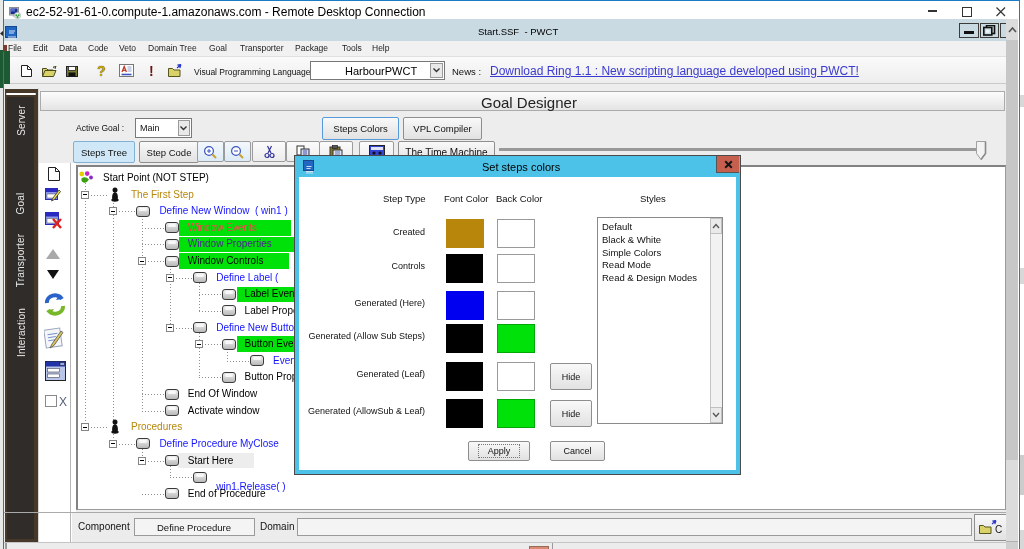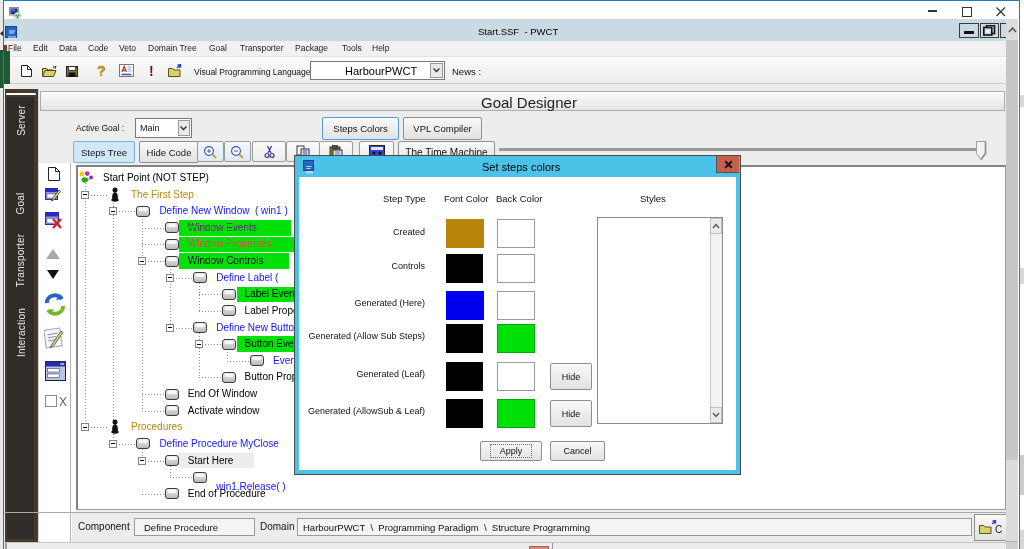--- a/index.html
+++ b/index.html
@@ -45,20 +45,21 @@
   <rect x="0.5" y="0.5" width="9" height="7.5" fill="#c8cbd2" stroke="#8a8f96"></rect>
   <rect x="1.5" y="1.5" width="7" height="5.5" fill="#1b2f8a"></rect>
   <rect x="2" y="2" width="4" height="2.5" fill="#4d6ad8"></rect>
   <rect x="3.5" y="8" width="3" height="1.5" fill="#aeb2ba"></rect>
   <circle cx="8.5" cy="8.5" r="3.2" fill="#e8f2e6" stroke="#9aa0a6" stroke-width="0.6"></circle>
   <circle cx="7.3" cy="8.2" r="1" fill="#2f9d3f"></circle>
   <circle cx="9.7" cy="8.2" r="1" fill="#2f9d3f"></circle>
   <circle cx="8.5" cy="10" r="1" fill="#2f9d3f"></circle>
  </svg>
 </div>
+<div class="abs t12" style="left:26px;top:6px;">ec2-52-91-61-0.compute-1.amazonaws.com - Remote Desktop Connection</div>
 
 <div class="abs" style="left:928px;top:10px;width:9px;height:1.5px;background:#333;"></div>
 <div class="abs" style="left:962px;top:7px;width:8px;height:8px;border:1.2px solid #333;"></div>
 <svg class="abs" style="left:996px;top:7px;" width="10" height="10">
       <path d="M0.5,0.5 L9,9 M9,0.5 L0.5,9" stroke="#333" stroke-width="1.2"></path>
     </svg>
 
 <div class="abs" style="left:3.8px;top:19px;width:1002.7px;height:22px;background:#cadae3;"></div>
 <div class="abs" style="left:5px;top:26px;width:12px;height:12px;background:#2166c0;border:1px solid #15488f;box-sizing:border-box;">
  <svg width="12" height="13">
@@ -121,20 +122,21 @@
   <path d="M0.5,12.5 v-8 h4 l1.5,1.5 h6 v6.5 z" fill="#d9d269" stroke="#55551e" stroke-width="1"></path>
 </svg>
 <div class="abs u85" style="left:194px;top:68px;">Visual Programming Language</div>
 <div class="abs" style="left:310px;top:61px;width:135px;height:19px;background:#fff;border:1px solid #787878;box-sizing:border-box;"></div>
 <div class="abs" style="left:345px;top:66px;font-size:11px;line-height:1;white-space:pre;">HarbourPWCT</div>
 <div class="abs" style="left:430px;top:63px;width:13px;height:15px;background:#e9e9e9;border:1px solid #9a9a9a;box-sizing:border-box;"></div>
 <svg class="abs" style="left:433px;top:68px;" width="8" height="5">
       <path d="M0.5,0.5 L3.5,3.5 L6.5,0.5" stroke="#333" stroke-width="1.4" fill="none"></path>
     </svg>
 <div class="abs u95" style="left:452px;top:67px;">News :</div>
+<div class="abs" style="left:490px;top:65px;font-size:12px;line-height:1;white-space:pre;color:#3a3ad0;text-decoration:underline;">Download Ring 1.1 : New scripting language developed using PWCT!</div>
 
 <div class="abs" style="left:3.8px;top:84px;width:1002.7px;height:458px;background:#ededed;"></div>
 
 <div class="abs" style="left:4.8px;top:89px;width:33px;height:453px;background:#46392a;"></div>
 <div class="abs" style="left:5.8px;top:92.5px;width:30.5px;height:2.6px;background:#fdfdfd;border-radius:1.5px;"></div>
 <div class="abs" style="left:6.8px;top:96.5px;width:27.4px;height:442px;background:#2f2c29;"></div>
 <div class="abs" style="left:37.8px;top:88px;width:1.2px;height:454px;background:#d6d6d6;"></div>
 
 <div class="abs" style="left:5px;top:88px;width:32px;height:64px;display:flex;align-items:center;justify-content:center;">
   <span style="transform:rotate(-90deg);font-size:10px;color:#e9e9e9;white-space:nowrap;letter-spacing:0.2px;">Server</span>
@@ -156,21 +158,21 @@
 <div class="abs" style="left:135px;top:118px;width:57px;height:20px;background:#fff;border:1px solid #787878;box-sizing:border-box;"></div>
 <div class="abs u9" style="left:140px;top:124px;">Main</div>
 <div class="abs" style="left:178px;top:120px;width:12px;height:16px;background:#e9e9e9;border:1px solid #9a9a9a;box-sizing:border-box;"></div>
 <svg class="abs" style="left:180px;top:126px;" width="8" height="5">
       <path d="M0.5,0.5 L3.5,3.5 L6.5,0.5" stroke="#333" stroke-width="1.4" fill="none"></path>
     </svg>
 <div class="btn" style="left:322px;top:117px;width:75px;height:21px;border:1px solid #569ad9;font-size:9.5px;">Steps Colors</div>
 <div class="btn" style="left:403px;top:117px;width:77px;height:21px;font-size:9.5px;">VPL Compiler</div>
 
 <div class="btn" style="left:73px;top:141px;width:60px;height:20px;background:#cfe7f7;border-color:#7fb2d4;font-size:9.5px;">Steps Tree</div>
-<div class="btn" style="left:139px;top:141px;width:58px;height:20px;font-size:9.5px;">Hide Code</div>
+<div class="btn" style="left:139px;top:141px;width:58px;height:20px;font-size:9.5px;">Step Code</div>
 <div class="ibtn" style="left:197px;top:141px;width:25px;height:19px;background:linear-gradient(#f3f8fd,#dcebf7);">
  <svg width="15" height="14">
         <circle cx="6" cy="6" r="4.4" fill="#fdfdfd" stroke="#3a55c0" stroke-width="1.2"></circle>
         <path d="M4,6 h4 M6,4 v4" stroke="#3a55c0" stroke-width="1"></path>
         <path d="M9.5,9.5 l3.5,3.5" stroke="#caa12c" stroke-width="2"></path>
       </svg>
 </div>
 <div class="ibtn" style="left:224px;top:141px;width:25px;height:19px;background:linear-gradient(#f3f8fd,#dcebf7);">
  <svg width="15" height="14">
         <circle cx="6" cy="6" r="4.4" fill="#fdfdfd" stroke="#3a55c0" stroke-width="1.2"></circle>
@@ -337,22 +339,22 @@
       </svg>
       <svg class="abs" style="left:1px;top:3.9000000000000004px;" width="14" height="13">
         <circle cx="2.8" cy="3" r="2.4" fill="#e0d000"></circle>
         <circle cx="8.2" cy="2.6" r="2.3" fill="#c425c4"></circle>
         <circle cx="12" cy="6.5" r="1.9" fill="#8a2ac0"></circle>
         <path d="M2.5,7.5 Q6,4.5 10,8.5 Q7.5,12.5 5,11.7 Q1.8,10.8 2.5,7.5 z" fill="#3aa010"></path>
       </svg>
       <div class="rowtxt" style="left:25px;top:2.9000000000000004px;color:#000;">Start Point (NOT STEP)</div>
       <div class="rowtxt" style="left:53px;top:19.53px;color:#b8860b;">The First Step</div>
       <div class="rowtxt" style="left:81.4px;top:36.16px;color:#1414ff;">Define New Window  ( win1 )</div>
-      <div class="rowtxt" style="left:109.8px;top:52.790000000000006px;color:#701a75;">Window Events</div>
-      <div class="rowtxt" style="left:109.8px;top:69.41999999999999px;color:#ef4444;">Window Properties</div>
+      <div class="rowtxt" style="left:109.8px;top:52.790000000000006px;color:#ef4444;">Window Events</div>
+      <div class="rowtxt" style="left:109.8px;top:69.41999999999999px;color:#4c1d95;">Window Properties</div>
       <div class="rowtxt" style="left:109.8px;top:86.04999999999998px;color:#000;">Window Controls</div>
       <div class="rowtxt" style="left:138.2px;top:102.67999999999999px;color:#1414ff;">Define Label (</div>
       <div class="rowtxt" style="left:166.6px;top:119.30999999999999px;color:#000;">Label Events</div>
       <div class="rowtxt" style="left:166.6px;top:135.94px;color:#000;">Label Properties</div>
       <div class="rowtxt" style="left:138.2px;top:152.57px;color:#1414ff;">Define New Button</div>
       <div class="rowtxt" style="left:166.6px;top:169.2px;color:#000;">Button Events</div>
       <div class="rowtxt" style="left:195px;top:185.82999999999998px;color:#1414ff;">Events</div>
       <div class="rowtxt" style="left:166.6px;top:202.46px;color:#000;">Button Properties</div>
       <div class="rowtxt" style="left:109.8px;top:219.09px;color:#000;">End Of Window</div>
       <div class="rowtxt" style="left:109.8px;top:235.72px;color:#000;">Activate window</div>
@@ -362,24 +364,23 @@
       <div class="rowtxt" style="left:138.2px;top:302.24px;color:#1414ff;margin-top:10px;">win1.Release( )</div>
       <div class="rowtxt" style="left:109.8px;top:318.87px;color:#000;">End of Procedure</div>
     </div>
 
 <div class="abs" style="left:3.8px;top:512px;width:1002.7px;height:1px;background:#aaaaaa;"></div>
 <div class="abs" style="left:72px;top:513px;width:934px;height:29px;background:#ececec;"></div>
 <div class="abs" style="left:39px;top:513px;width:33px;height:29px;background:#ffffff;"></div>
 <div class="abs" style="left:70px;top:513px;width:1px;height:29px;background:#b5b5b5;"></div>
 <div class="abs u10" style="left:78px;top:522px;">Component</div>
 <div class="abs" style="left:134px;top:518px;width:121px;height:18px;background:#f4f4f4;border:1px solid #9a9a9a;box-sizing:border-box;"></div>
-<div class="abs u95" style="left:144px;top:523px;">Define Procedure</div>
+<div class="abs u95" style="left:125px;top:523px;padding-left:32px;">Define Procedure</div>
 <div class="abs u10" style="left:260px;top:522px;">Domain</div>
 <div class="abs" style="left:297px;top:518px;width:675px;height:18px;background:#f4f4f4;border:1px solid #9a9a9a;box-sizing:border-box;"></div>
-<div class="abs u95" style="left:303px;top:523px;">HarbourPWCT  \  Programming Paradigm  \  Structure Programming</div>
 <div class="btn" style="left:974px;top:514px;width:32px;height:25px;border-radius:0;border:1px solid #8e8e8e;">
  <svg width="26" height="15">
   <path d="M14,4 l4-3.5 m0,0 l-1.2,3.6 m1.2-3.6 l-3.6,0.7" stroke="#2a3acc" stroke-width="1.2" fill="none"></path>
   <path d="M1.5,13.5 v-8 h4 l1.5,1.5 h6 v6.5 z" fill="#d9d269" stroke="#55551e" stroke-width="1"></path>
   <text x="17" y="13" font-size="10" fill="#111">C</text>
  </svg>
 </div>
 
 <div class="abs" style="left:3.8px;top:542px;width:1002.7px;height:7px;background:#ececec;border-top:1px solid #c5c5c5;box-sizing:border-box;"></div>
 <div class="abs" style="left:5px;top:543px;width:2px;height:6px;background:#9a9a9a;"></div>
@@ -434,26 +435,31 @@
 <div class="sw" style="left:497px;top:324px;width:36px;height:27px;background:#00e109;border-color:#00a806;"></div>
 <div class="sw" style="left:446px;top:362px;width:35px;height:27px;background:#000;"></div>
 <div class="sw" style="left:497px;top:362px;width:36px;height:27px;background:#fff;border-color:#9a9a9a;"></div>
 <div class="sw" style="left:446px;top:399px;width:35px;height:27px;background:#000;"></div>
 <div class="sw" style="left:497px;top:399px;width:36px;height:27px;background:#00e109;border-color:#00a806;"></div>
 
 <div class="btn" style="left:550px;top:363px;width:40px;height:25px;border-radius:2px;">Hide</div>
 <div class="btn" style="left:550px;top:400px;width:40px;height:25px;border-radius:2px;">Hide</div>
 
 <div class="abs" style="left:597px;top:217px;width:126px;height:207px;background:#fff;border:1px solid #8a8a8a;box-sizing:border-box;"></div>
+<div class="abs" style="left:602px;top:221px;font-size:9.5px;line-height:12.8px;white-space:pre;color:#111;">Default
+Black &amp; White
+Simple Colors
+Read Mode
+Read &amp; Design Modes</div>
 <div class="abs" style="left:710px;top:218px;width:12px;height:205px;background:#f2f2f2;border-left:1px solid #c5c5c5;box-sizing:border-box;"></div>
 <div class="abs" style="left:710px;top:218px;width:12px;height:16px;background:#eaeaea;border:1px solid #c0c0c0;box-sizing:border-box;"></div>
 <svg class="abs" style="left:712px;top:223px;" width="8" height="6">
       <path d="M1,5 L4,1.5 L7,5" stroke="#555" stroke-width="1.3" fill="none"></path>
     </svg>
 <div class="abs" style="left:710px;top:407px;width:12px;height:16px;background:#eaeaea;border:1px solid #c0c0c0;box-sizing:border-box;"></div>
 <svg class="abs" style="left:712px;top:412px;" width="8" height="6">
       <path d="M1,1 L4,4.5 L7,1" stroke="#555" stroke-width="1.3" fill="none"></path>
     </svg>
 
-<div class="btn" style="left:480px;top:441px;width:60px;height:18px;border-radius:2px;"><span style="border:1px dotted #777;padding:1px 9px;">Apply</span></div>
+<div class="btn" style="left:468px;top:441px;width:60px;height:18px;border-radius:2px;"><span style="border:1px dotted #777;padding:1px 9px;">Apply</span></div>
 <div class="btn" style="left:550px;top:441px;width:53px;height:18px;border-radius:2px;">Cancel</div>
 
 </div>
 
 </body></html>

